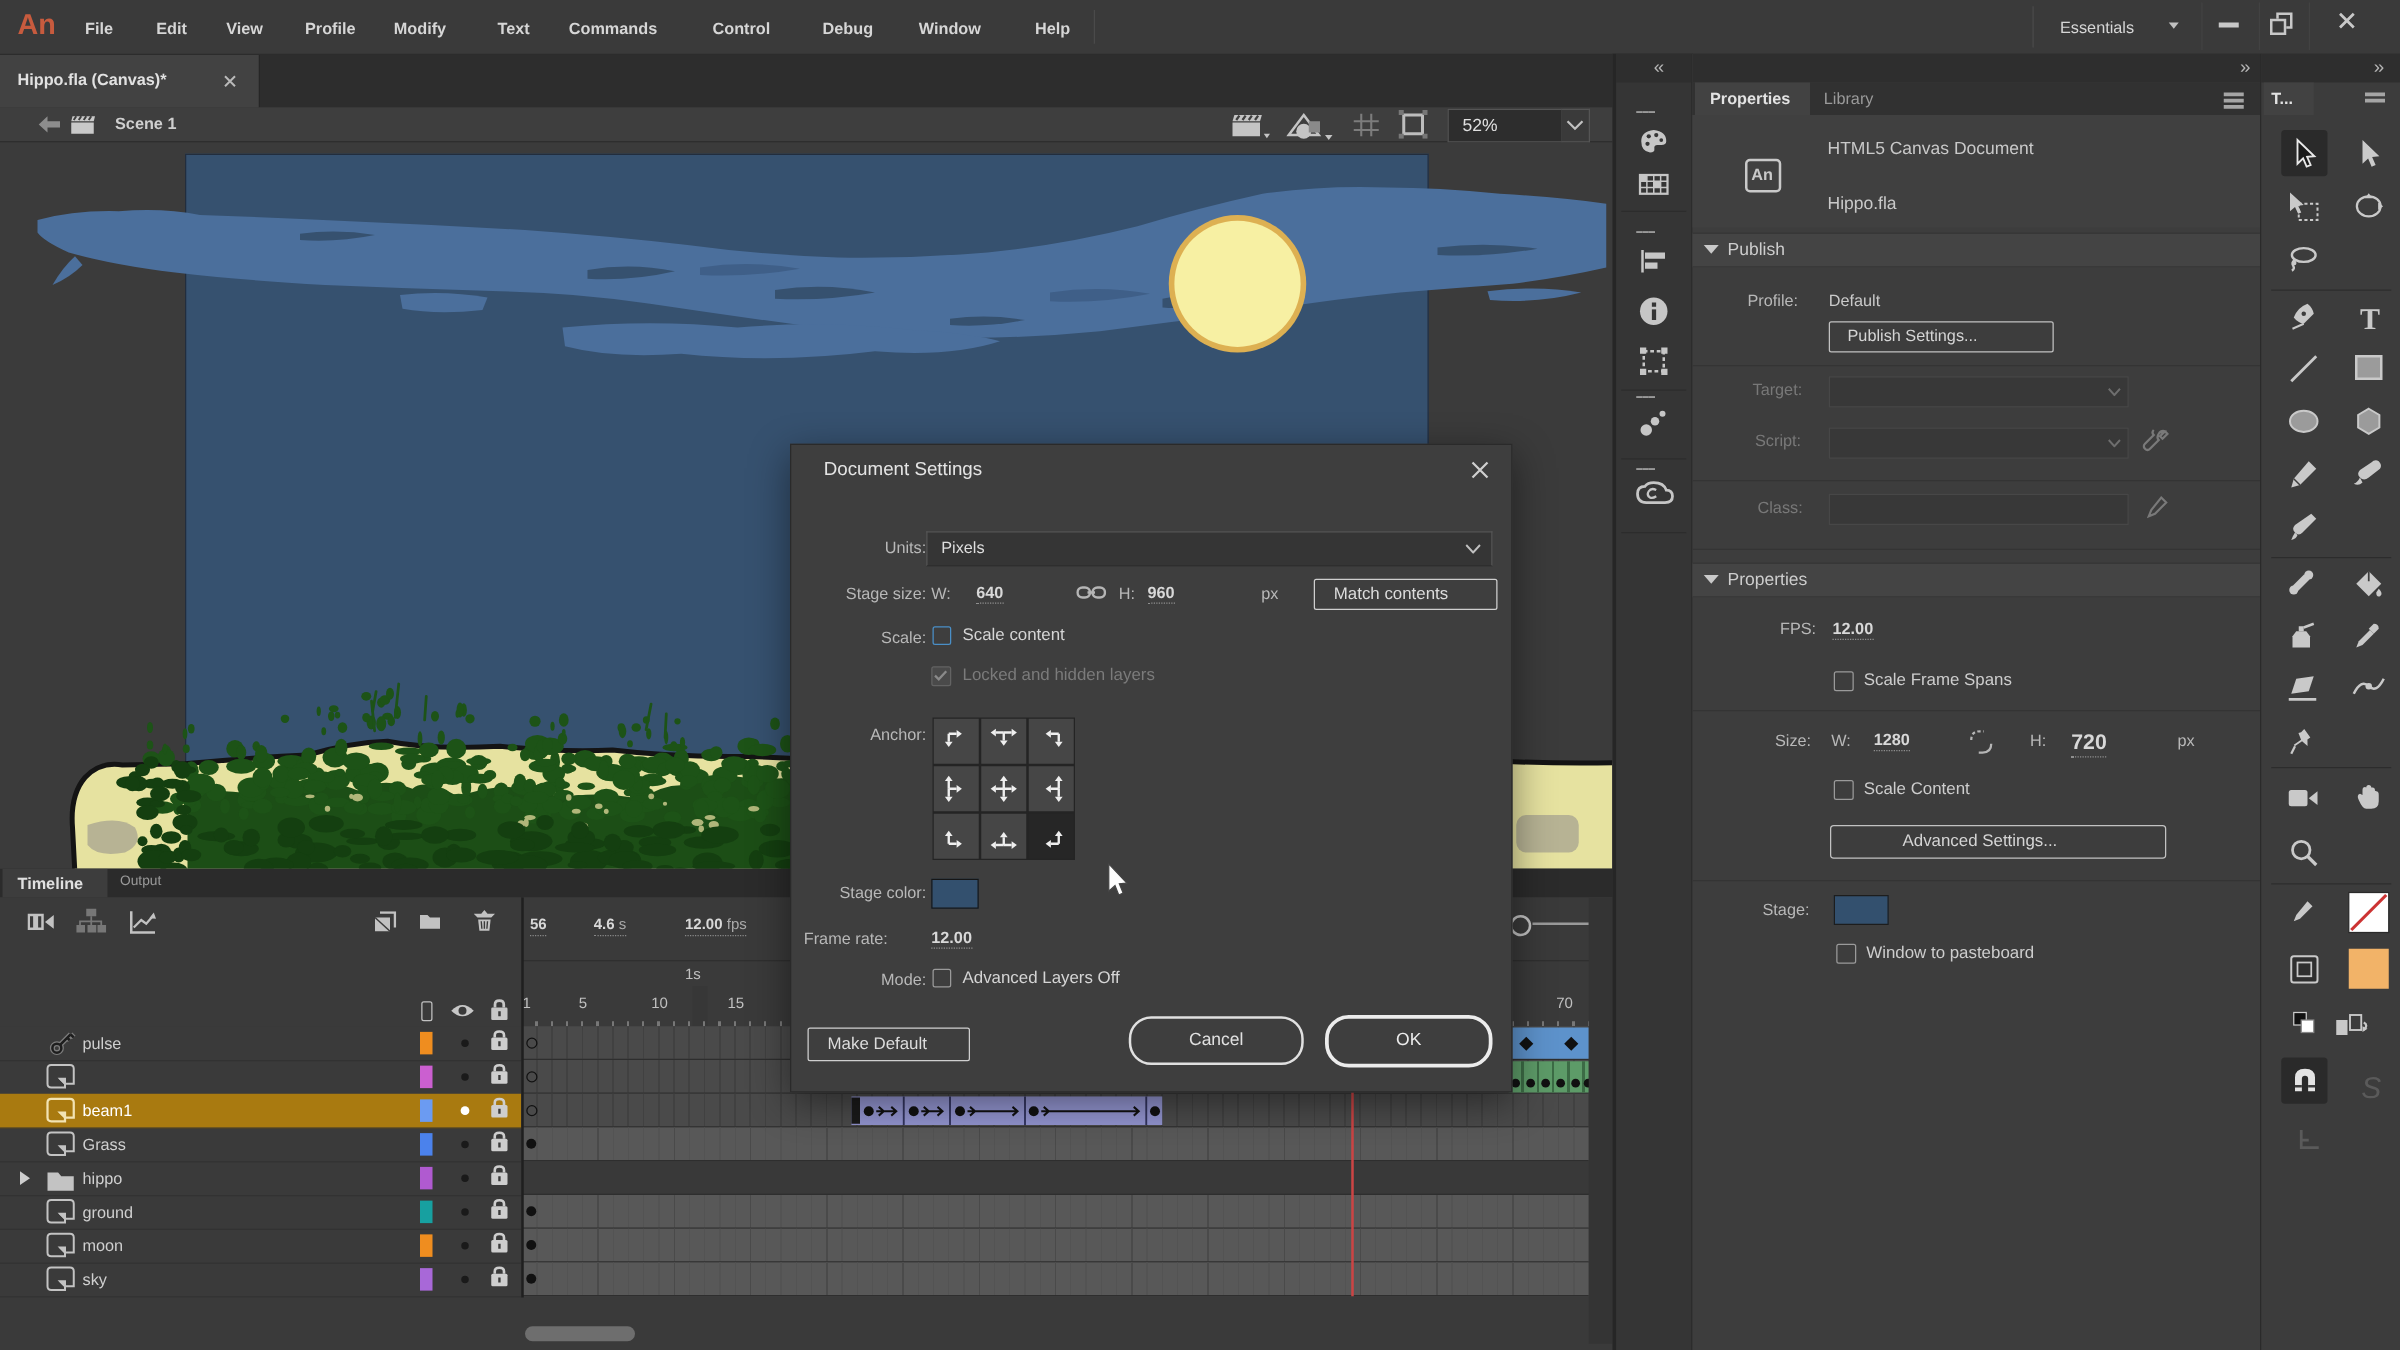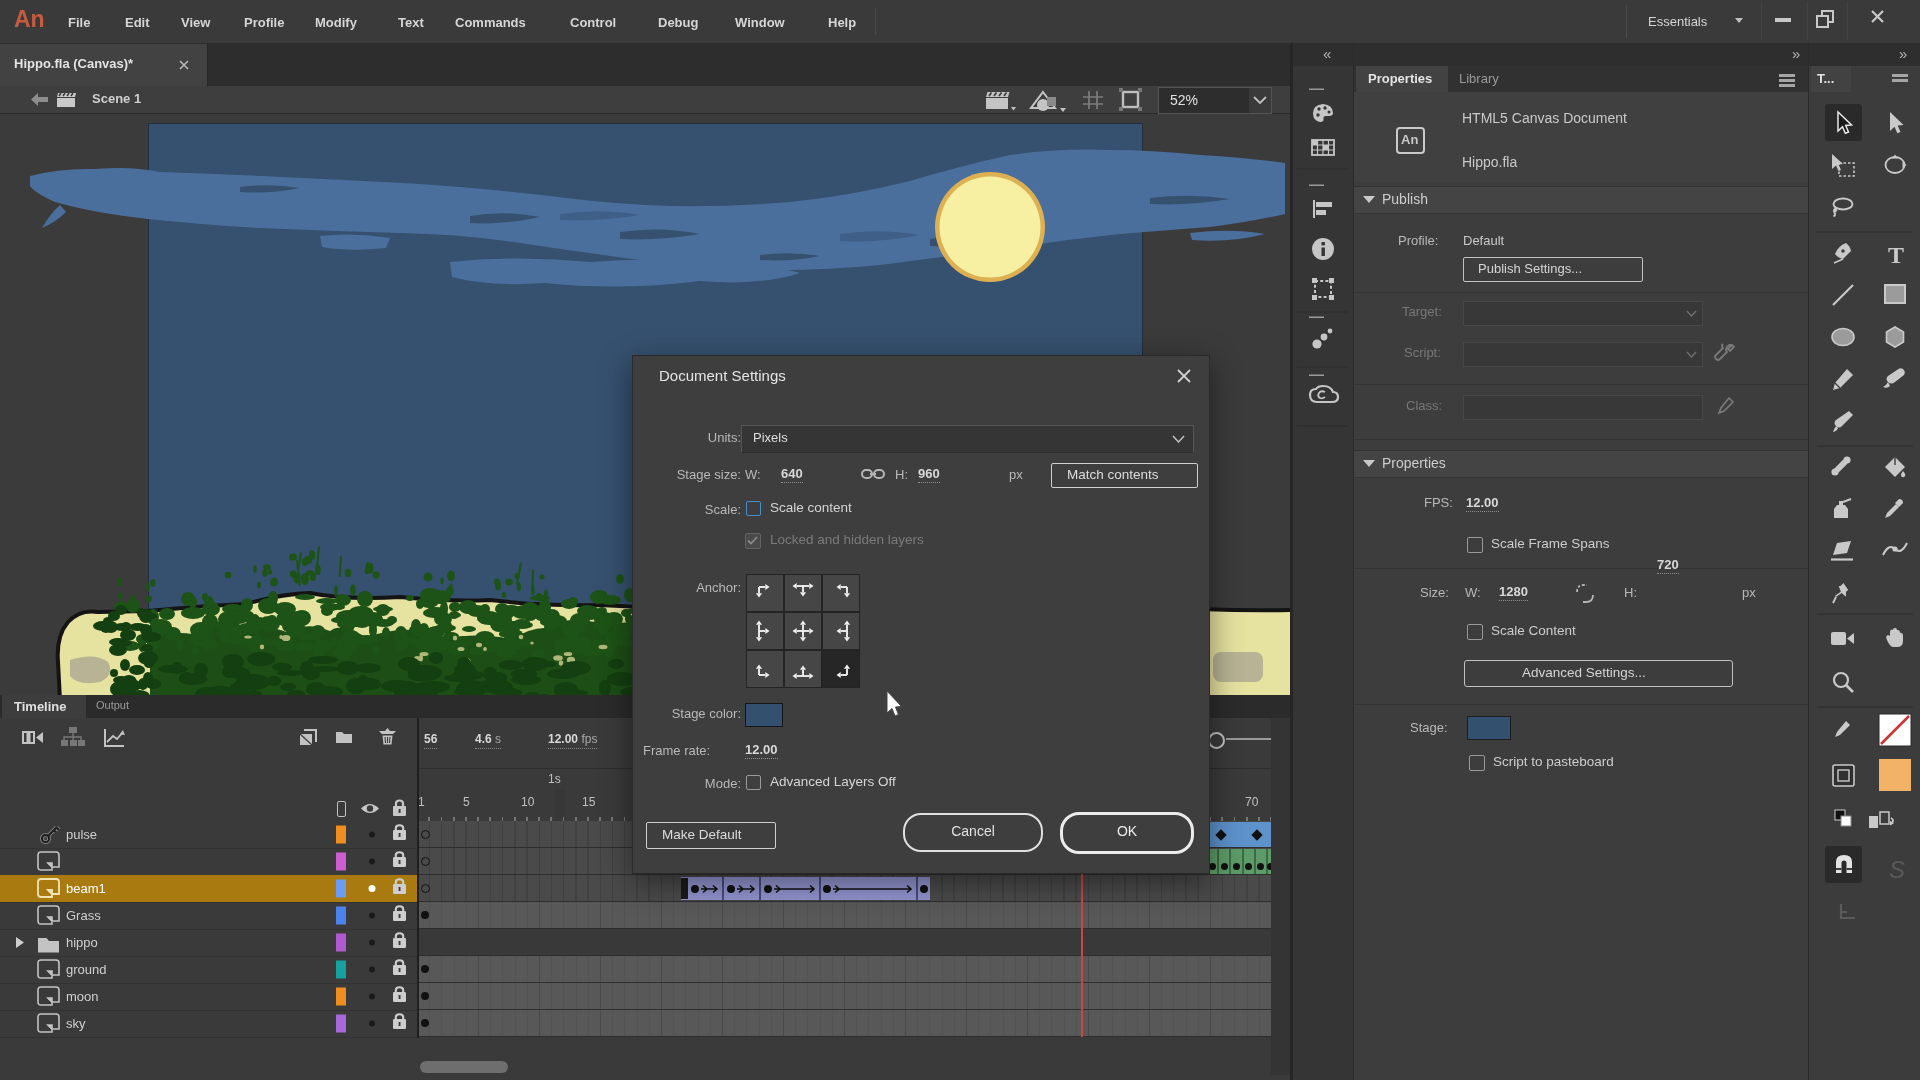--- a/index.html
+++ b/index.html
@@ -1283,32 +1283,32 @@
     <div class="abs dotu" style="left:145px;top:541px;font-size:13px;font-weight:bold;color:#d8d8d8;">1280</div>
     <svg class="abs" style="left:221px;top:540px;" width="20" height="21" viewBox="0 0 20 21">
       <g fill="none" stroke="#b5b5b5" stroke-width="1.8" stroke-dasharray="2.6 2">
             <path d="M2 9 Q2 2 9 2 L12 2"></path>
           </g>
       <g fill="none" stroke="#b5b5b5" stroke-width="1.8">
             <path d="M18 12 Q18 19 11 19 L8 19"></path>
           </g>
     </svg>
     <div class="abs" style="left:270px;top:542px;font-size:13px;color:#b8b8b8;">H:</div>
-    <div class="abs dotu" style="left:303px;top:514px;font-size:13px;font-weight:bold;color:#d8d8d8;">720</div>
+    <div class="abs dotu" style="left:303px;top:541px;font-size:17px;font-weight:bold;color:#d8d8d8;">720</div>
     <div class="abs" style="left:388px;top:542px;font-size:13px;color:#b8b8b8;">px</div>
     <div class="abs cb" style="left:113px;top:581px;"></div>
     <div class="abs" style="left:137px;top:580px;font-size:13.5px;color:#cdcdcd;">Scale Content</div>
     <div class="abs" style="left:110px;top:617px;width:267px;height:25px;border:1px solid #c2c2c2;border-radius:3px;">
       <div class="abs" style="left:57px;top:4px;font-size:13.5px;color:#d5d5d5;">Advanced Settings...</div>
     </div>
     <div class="abs" style="left:0;top:661px;width:454px;height:1px;background:#343434;"></div>
     <div class="abs" style="left:56px;top:677px;font-size:13px;color:#b8b8b8;">Stage:</div>
     <div class="abs" style="left:113px;top:673px;width:42px;height:22px;background:#33506e;border:1px solid #1d1d1d;"></div>
     <div class="abs cb" style="left:115px;top:712px;"></div>
-    <div class="abs" style="left:139px;top:711px;font-size:13.5px;color:#cdcdcd;">Script to pasteboard</div>
+    <div class="abs" style="left:139px;top:711px;font-size:13.5px;color:#cdcdcd;">Window to pasteboard</div>
   </div>
 
   <div class="abs" style="left:518px;top:0;width:112px;height:1037px;background:#3c3c3c;border-left:1px solid #2a2a2a;">
     <div class="abs" style="left:0;top:0;width:112px;height:23px;background:#2e2e2e;">
       <div class="abs" style="left:90px;top:2px;color:#b5b5b5;font-size:15px;">»</div>
     </div>
     <div class="abs" style="left:2px;top:23px;width:40px;height:26px;background:#424242;">
       <div class="abs" style="left:6px;top:5px;font-size:13px;font-weight:bold;color:#e3e3e3;">T...</div>
     </div>
     <div class="abs" style="left:83px;top:31px;width:16px;height:2.5px;background:#a5a5a5;box-shadow:0 5px 0 #a5a5a5;"></div>

